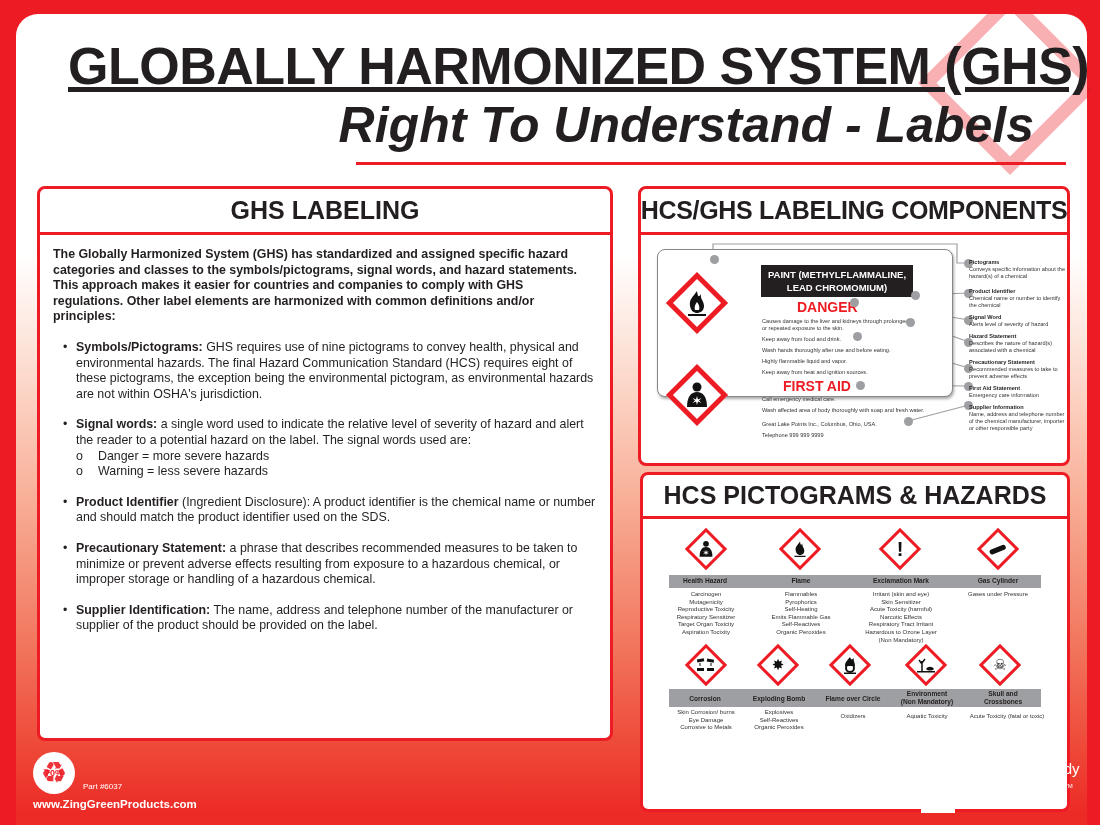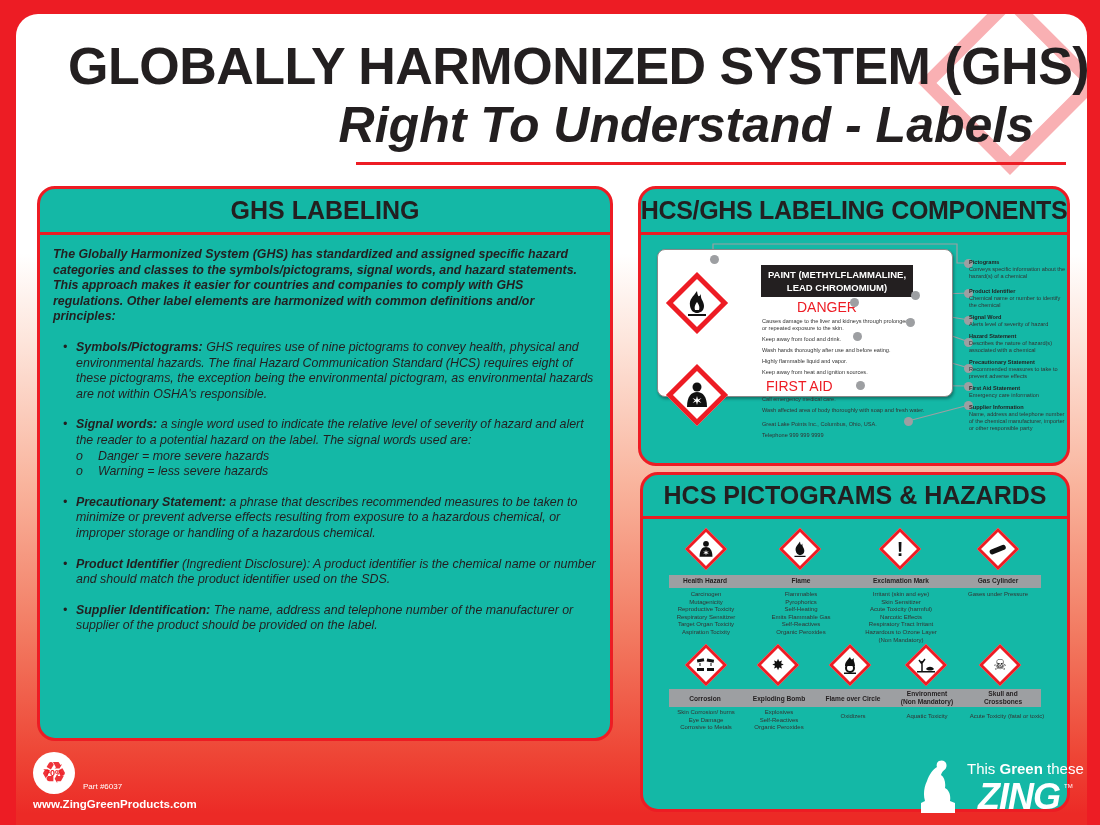--- a/index.html
+++ b/index.html
@@ -19,44 +19,45 @@
     border: 13px solid rgba(237,28,36,0.35);
     transform: rotate(45deg);
     transform-origin: center;
   }
   .corner-clip { position:absolute; left:16px; top:14px; width:1071px; height:180px; overflow:hidden; border-radius:22px 22px 0 0; }
 
   .title-1 {
     position: absolute; left: 68px; top: 36px;
     font-size: 52px; font-weight: bold; color: #231f20; letter-spacing: -0.5px;
     white-space: nowrap;
+    text-decoration: underline;
   }
   .title-2 {
     position: absolute; right: 66px; top: 96px;
     font-size: 50px; font-weight: bold; font-style: italic; color: #231f20;
     white-space: nowrap;
   }
   .title-rule { position: absolute; left: 356px; top: 162px; width: 710px; height: 3px; background: #ed1c24; }
 
   .panel {
-    position: absolute; background: #14b8a6; border: 3px solid #ed1c24; border-radius: 18px; overflow: hidden;
+    position: absolute; background: #ffffff; border: 3px solid #ed1c24; border-radius: 8px; overflow: hidden;
   }
   .panel-head {
     height: 46px; border-bottom: 3px solid #ed1c24;
     display: flex; align-items: center; justify-content: center;
     font-weight: bold; color: #231f20; white-space: nowrap;
   }
   #p-left { left: 37px; top: 186px; width: 576px; height: 555px; }
   #p-left .panel-head { font-size: 25px; }
   #p-comp { left: 638px; top: 186px; width: 432px; height: 280px; }
   #p-comp .panel-head { font-size: 25px; letter-spacing: -0.3px; }
   #p-pict { left: 640px; top: 472px; width: 430px; height: 340px; }
   #p-pict .panel-head { font-size: 25px; height: 44px; }
 
-  .left-body { padding: 12px 14px 0 13px; color: #231f20; font-size: 12.4px; line-height: 15.6px; font-style: italic; }
+  .left-body { padding: 12px 14px 0 13px; color: #231f20; font-size: 12.4px; line-height: 15.6px; }
   .intro { font-weight: bold; margin-bottom: 15px; }
   .bul { position: relative; padding-left: 23px; margin-bottom: 15px; }
   .bul::before { content: "•"; position: absolute; left: 10px; top: 0; }
   .bul b { font-weight: bold; }
   .sub { display: flex; }
   .sub .o { width: 22px; }
 
   
   .label-card {
     position: absolute; left: 16px; top: 60px; width: 296px; height: 148px;
@@ -66,21 +67,21 @@
   .diamond-wrap { position: absolute; width: 62px; height: 62px; }
   .diamond {
     position: absolute; left: 9px; top: 9px; width: 44px; height: 44px;
     border: 5px solid #ed1c24; background: #fff; transform: rotate(45deg);
   }
   .dglyph { position: absolute; left: 0; top: 0; width: 100%; height: 100%; display: flex; align-items: center; justify-content: center; font-size: 22px; color: #111; }
   .prod-box {
     position: absolute; left: 103px; top: 15px; width: 152px; height: 32px;
     background: #231f20; color: #fff; font-size: 9.5px; font-weight: bold; text-align: center; line-height: 13px; padding-top: 3px;
   }
-  .sig { position: absolute; color: #ed1c24; font-weight: normal; font-size: 14px; }
+  .sig { position: absolute; color: #ed1c24; font-weight: bold; font-size: 14px; }
   .ltxt { position: absolute; font-size: 5.6px; color: #333; white-space: nowrap; line-height: 7px; }
   .dot { position: absolute; width: 9px; height: 9px; border-radius: 50%; background: #9d9fa2; }
   .leg { position: absolute; left: 328px; font-size: 5.6px; line-height: 7px; color: #333; width: 100px; }
   .leg b { display: block; font-weight: bold; color: #231f20; }
   .pict { position: absolute; width: 70px; text-align: center; }
   .pdiamond-wrap { position: relative; width: 44px; height: 44px; margin: 0 auto; }
   .pdiamond { position: absolute; left: 7px; top: 7px; width: 30px; height: 30px; border: 3px solid #ed1c24; background: #fff; transform: rotate(45deg); }
   .pglyph { position: absolute; left: 0; top: 0; width: 44px; height: 44px; display: flex; align-items: center; justify-content: center; font-size: 15px; color: #111; font-weight: bold; }
   .gray-bar { position: absolute; left: 26px; width: 372px; height: 13px; background: #9d9fa2; }
   .gray-bar.tall { height: 18px; }
@@ -107,33 +108,33 @@
   </div>
 
 <h1 class="title-1">GLOBALLY HARMONIZED SYSTEM (GHS)</h1>
 <h2 class="title-2">Right To Understand - Labels</h2>
 <div class="title-rule"></div>
 
 <section class="panel" id="p-left">
   <div class="panel-head">GHS LABELING</div>
   <div class="left-body">
     <p class="intro">The Globally Harmonized System (GHS) has standardized and assigned specific hazard categories and classes to the symbols/pictograms, signal words, and hazard statements. This approach makes it easier for countries and companies to comply with GHS regulations. Other label elements are harmonized with common definitions and/or principles:</p>
-    <div class="bul"><b>Symbols/Pictograms:</b><span>  GHS requires use of nine pictograms to convey health, physical and environmental hazards. The final Hazard Communication Standard (HCS) requires eight of these pictograms, the exception being the environmental pictogram, as environmental hazards are not within OSHA's responsible.</span></div>
+    <div class="bul"><b>Symbols/Pictograms:</b><span>  GHS requires use of nine pictograms to convey health, physical and environmental hazards. The final Hazard Communication Standard (HCS) requires eight of these pictograms, the exception being the environmental pictogram, as environmental hazards are not within OSHA's jurisdiction.</span></div>
     <div class="bul"><b>Signal words:</b><span> a single word used to indicate the relative level of severity of hazard and alert the reader to a potential hazard on the label. The signal words used are:</span>
       <div class="sub">
           <span class="o">o</span>
           <span>Danger = more severe hazards</span>
         </div>
       <div class="sub">
           <span class="o">o</span>
           <span>Warning = less severe hazards</span>
         </div>
     </div>
+    <div class="bul"><b>Product Identifier</b><span> (Ingredient Disclosure): A product identifier is the chemical name or number and should match the product identifier used on the SDS.</span></div>
     <div class="bul"><b>Precautionary Statement:</b><span> a phrase that describes recommended measures to be taken to minimize or prevent adverse effects resulting from exposure to a hazardous chemical, or improper storage or handling of a hazardous chemical.</span></div>
-    <div class="bul"><b>Product Identifier</b><span> (Ingredient Disclosure): A product identifier is the chemical name or number and should match the product identifier used on the SDS.</span></div>
     <div class="bul"><b>Supplier Identification:</b><span> The name, address and telephone number of the manufacturer or supplier of the product should be provided on the label.</span></div>
   </div>
 </section>
 
 <section class="panel" id="p-comp">
   <div class="panel-head">HCS/GHS LABELING COMPONENTS</div>
 
   <svg style="position:absolute;left:0;top:0;width:432px;height:280px;">
     <g stroke="#9d9fa2" stroke-width="1.2" fill="none">
       <polyline points="72,70 72,55 316,55 316,74 328,74"></polyline>
@@ -171,21 +172,21 @@
       <div>PAINT (METHYLFLAMMALINE,</div>
       <div>LEAD CHROMOMIUM)</div>
     </div>
     <div class="sig" style="left:139px;top:49px;">DANGER</div>
     <div class="ltxt" style="left:104px;top:68px;">Causes damage to the liver and kidneys through prolonged</div>
     <div class="ltxt" style="left:104px;top:75px;">or repeated exposure to the skin.</div>
     <div class="ltxt" style="left:104px;top:86px;">Keep away from food and drink.</div>
     <div class="ltxt" style="left:104px;top:97px;">Wash hands thoroughly after use and before eating.</div>
     <div class="ltxt" style="left:104px;top:108px;">Highly flammable liquid and vapor.</div>
     <div class="ltxt" style="left:104px;top:119px;">Keep away from heat and ignition sources.</div>
-    <div class="sig" style="left:108px;top:128px;">FIRST AID</div>
+    <div class="sig" style="left:125px;top:128px;">FIRST AID</div>
     <div class="ltxt" style="left:104px;top:146px;">Call emergency medical care.</div>
     <div class="ltxt" style="left:104px;top:157px;">Wash affected area of body thoroughly with soap and fresh water.</div>
     <div class="ltxt" style="left:104px;top:171px;">Great Lake Points Inc., Columbus, Ohio, USA.</div>
     <div class="ltxt" style="left:104px;top:182px;">Telephone 999 999 9999</div>
 
     <div class="dot" style="left:52px;top:5px;"></div>
     <div class="dot" style="left:253px;top:41px;"></div>
     <div class="dot" style="left:192px;top:48px;"></div>
     <div class="dot" style="left:248px;top:68px;"></div>
     <div class="dot" style="left:195px;top:82px;"></div>
@@ -376,15 +377,15 @@
 <div class="footer-logo">
   <div class="recycle-glyph">♻</div>
   <span style="position:relative;">70%</span>
 </div>
 <div class="part">Part #6037</div>
 <div class="url">www.ZingGreenProducts.com</div>
 
 <svg class="thinker" viewBox="0 0 42 58">
   <path d="M22 4 C27 2 31 6 29 11 C28 13 25 14 24 18 C27 20 29 25 28 31 C32 33 34 38 33 44 L38 46 L38 56 L4 56 L4 46 L8 44 C6 38 7 30 10 24 C12 18 16 12 20 10 C19 8 20 5 22 4 Z" fill="#fff"></path>
 </svg>
-<div class="zing-think"><span>This </span><b>Green</b><span> these</span></div>
+<div class="zing-think"><span>This </span><b>Green</b><span> body</span></div>
 <div class="zing-logo">ZING</div>
 <div class="tm">TM</div>
 
 </body></html>

